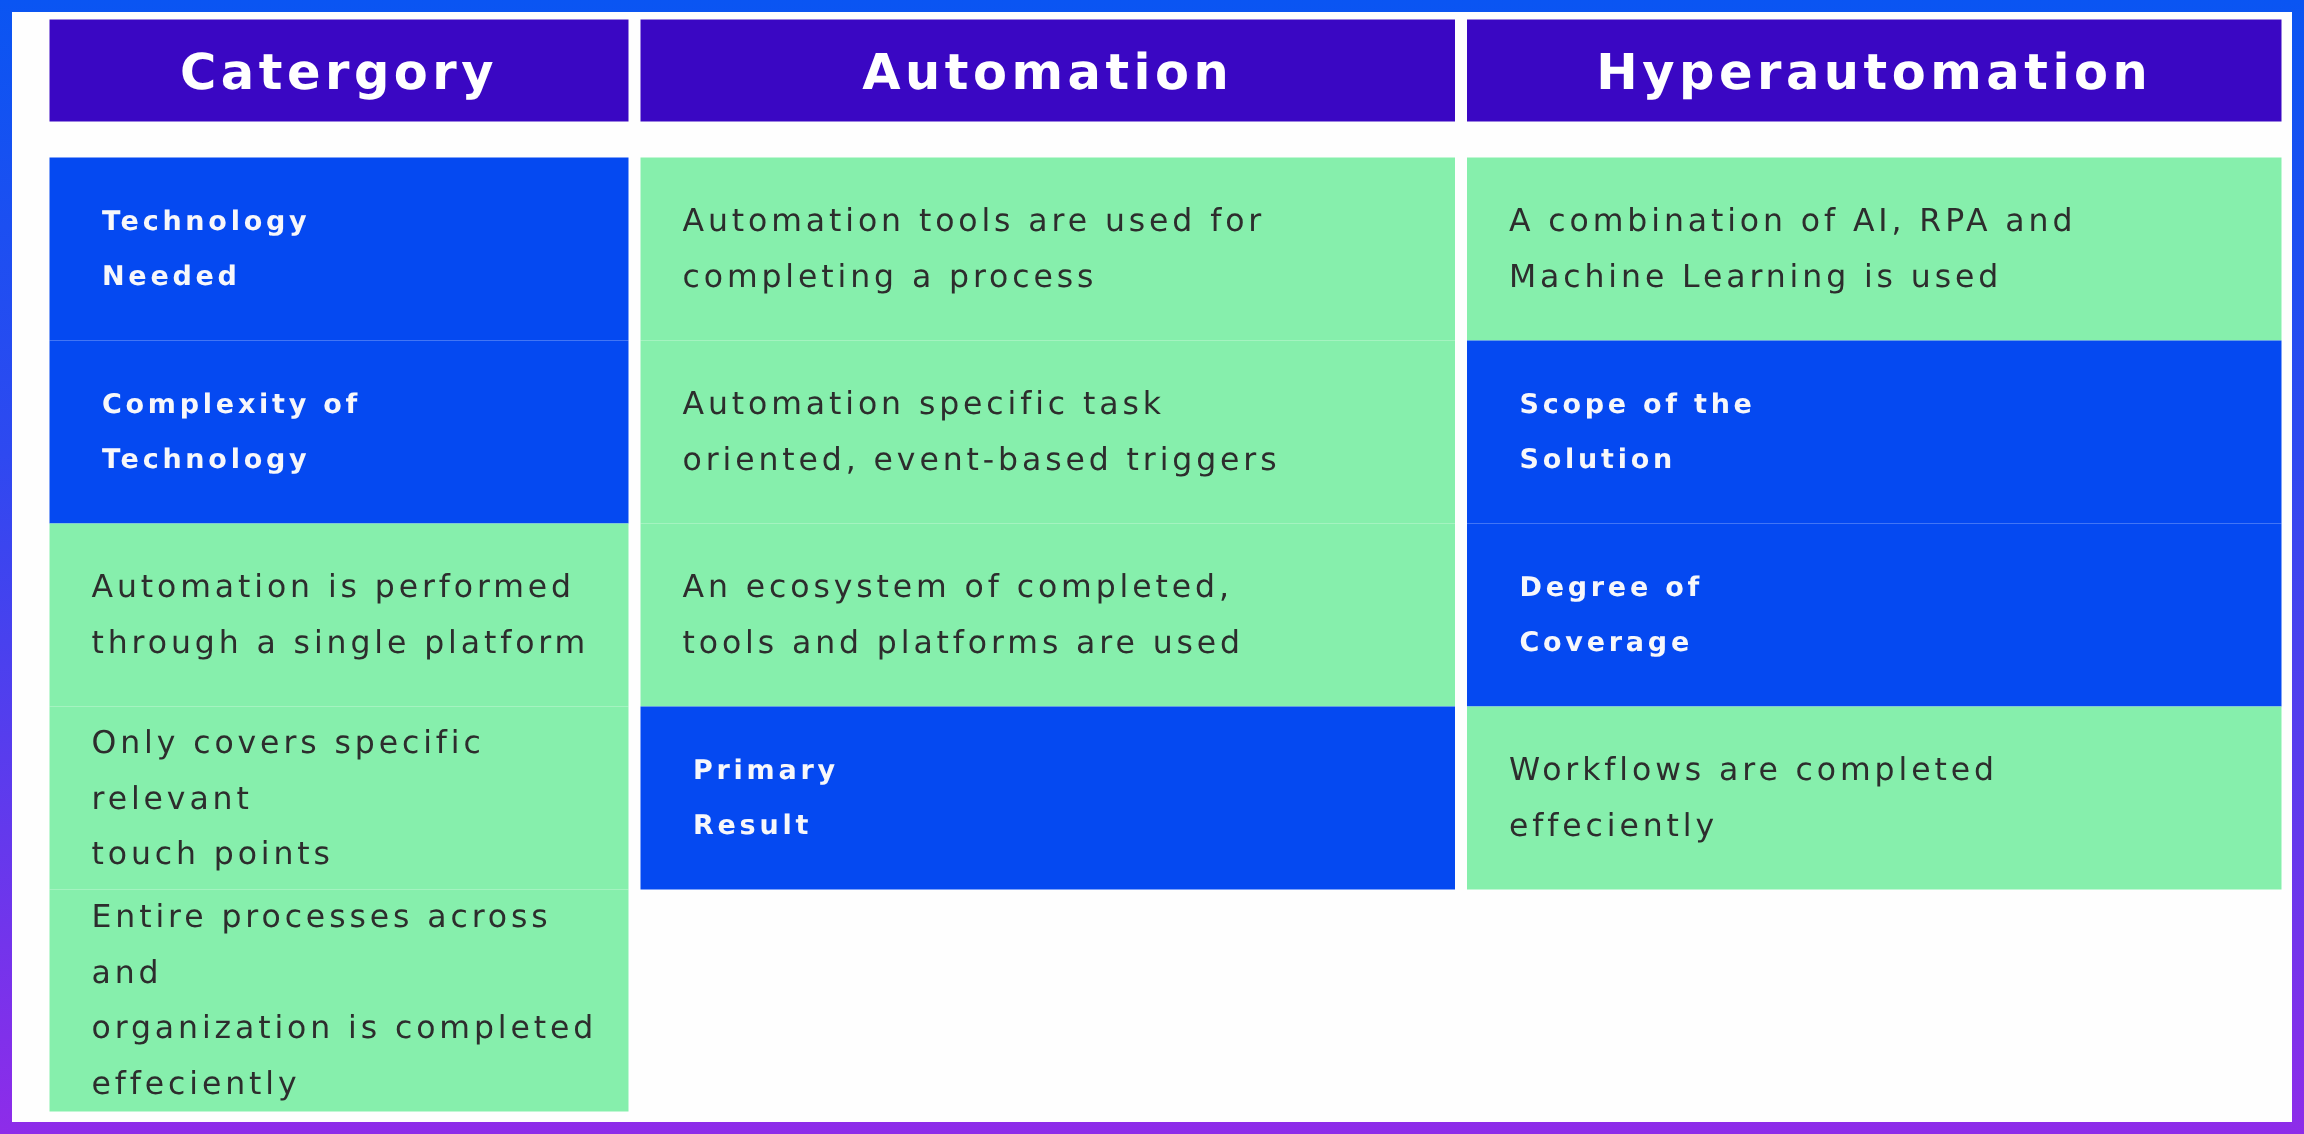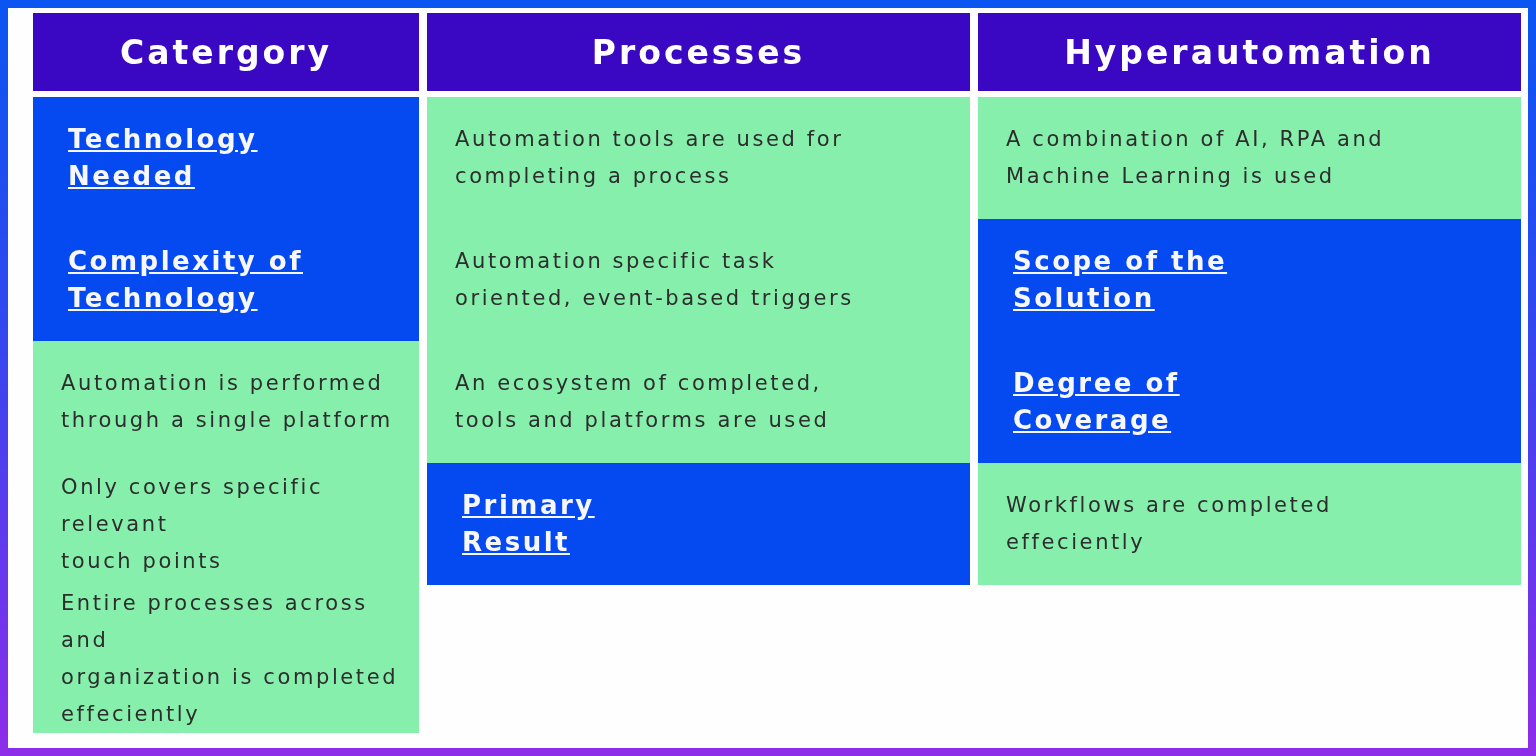--- a/index.html
+++ b/index.html
@@ -19,22 +19,22 @@
     width: 100%;
     height: 100%;
     box-sizing: border-box;
     background: #FEFEFE;
     padding: 5px 7px 4px 25px;
   }
   .header-row {
     display: grid;
     grid-template-columns: 386px 543px 543px;
     column-gap: 8px;
-    height: 78px;
-    margin-bottom: 6px;
+    height: 68px;
+    margin-bottom: 24px;
   }
   .header-cell {
     background: #3A07C3;
     color: #FFFFFF;
     display: flex;
     align-items: center;
     justify-content: center;
     font-weight: bold;
     font-size: 33px;
     letter-spacing: 3px;
@@ -43,28 +43,27 @@
     display: grid;
     grid-template-columns: 386px 543px 543px;
     grid-template-rows: repeat(5, 1fr);
     column-gap: 8px;
     height: 636px;
   }
   .cat-cell {
     background: #0549F1;
     color: #F7F7FA;
     font-weight: bold;
-    font-size: 26px;
+    font-size: 18px;
     letter-spacing: 2.5px;
     line-height: 37px;
     display: flex;
     align-items: center;
     padding-left: 35px;
     box-sizing: border-box;
-    text-decoration: underline;
   }
   .data-cell {
     background: #86efac;
     color: #2D2D2D;
     font-size: 21px;
     letter-spacing: 2.6px;
     line-height: 37px;
     display: flex;
     align-items: center;
     padding-left: 28px;
@@ -79,21 +78,21 @@
 <body>
 
 <div class="frame">
   <div class="page">
 
     <div class="header-row">
       <div class="header-cell">
         <span class="cell-text">Catergory</span>
       </div>
       <div class="header-cell">
-        <span class="cell-text">Processes</span>
+        <span class="cell-text">Automation</span>
       </div>
       <div class="header-cell">
         <span class="cell-text">Hyperautomation</span>
       </div>
     </div>
 
     <div class="body-grid">
 
       <div class="cat-cell">
         <span class="cell-text">Technology

